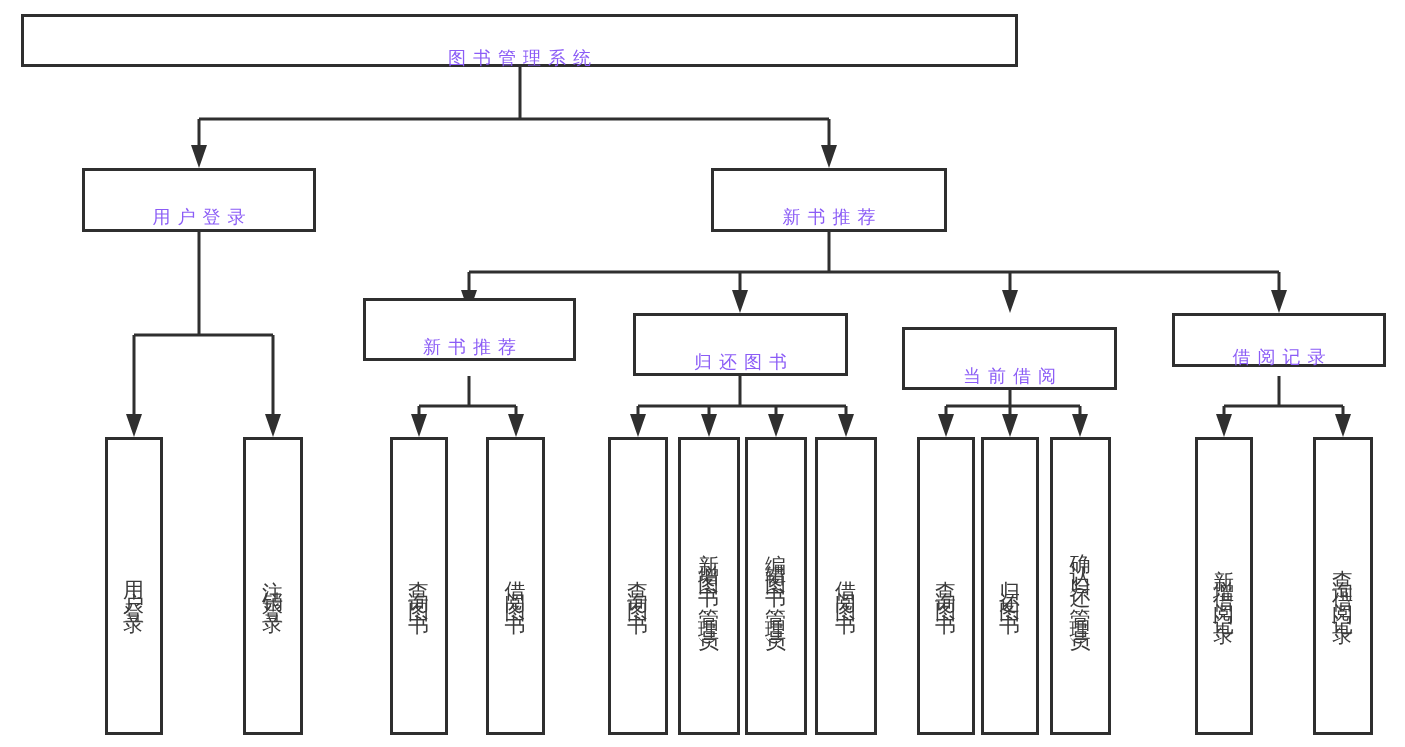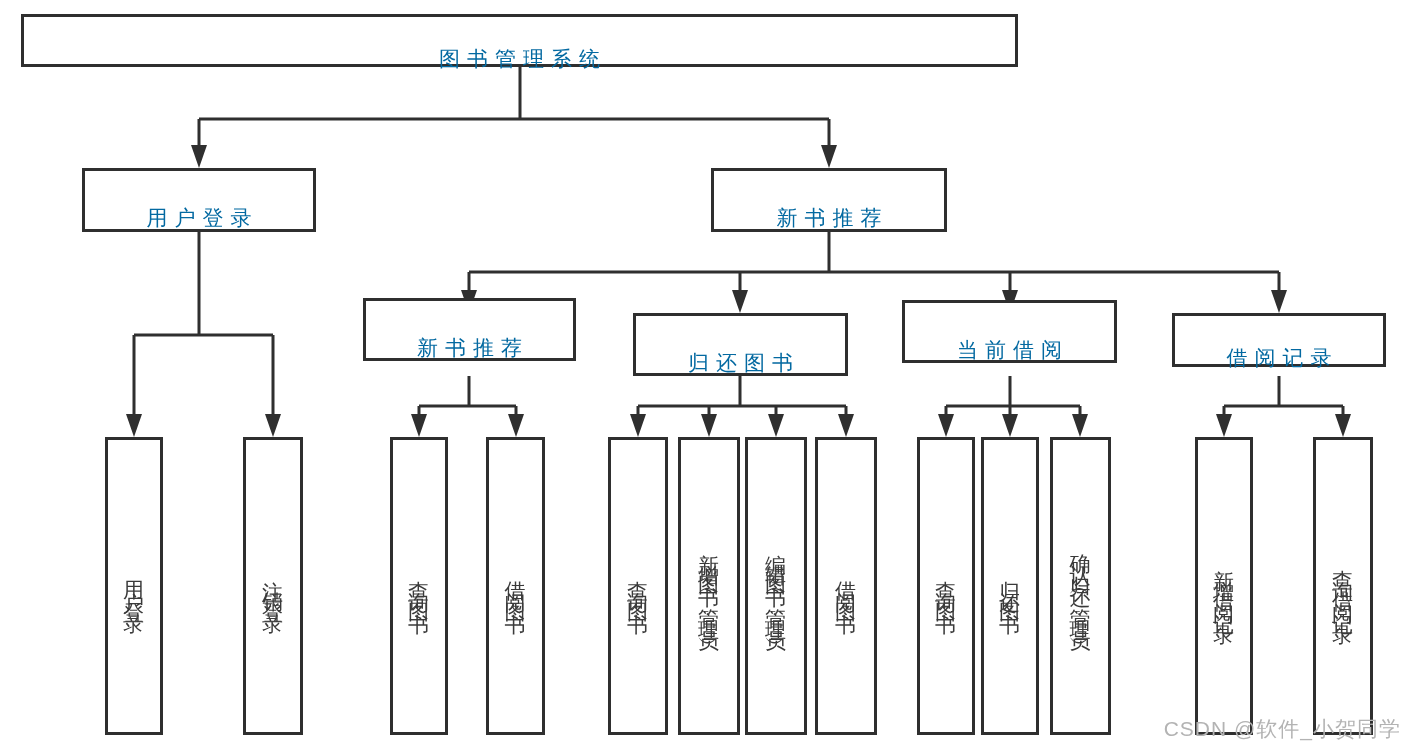--- a/index.html
+++ b/index.html
@@ -26,22 +26,22 @@
   .node {
     position: absolute;
     box-sizing: border-box;
     border: 3px solid #2f2f2f;
     background: #ffffff;
     display: flex;
     align-items: center;
     justify-content: center;
   }
   .node .lbl {
-    color: #0369a1;
-    font-size: 21px;
+    color: #8b5cf6;
+    font-size: 18px;
     letter-spacing: 7px;
     text-indent: 7px;
     white-space: nowrap;
     line-height: 1.2;
     margin-top: 36px;
   }
   .node.v {
     top: 437px;
     height: 298px;
   }
@@ -119,21 +119,21 @@
   <div class="node h" style="left:711px;top:168px;width:236px;height:64px">
     <span class="lbl">新书推荐</span>
   </div>
 
   <div class="node h" style="left:363px;top:298px;width:213px;height:63px">
     <span class="lbl">新书推荐</span>
   </div>
   <div class="node h" style="left:633px;top:313px;width:215px;height:63px">
     <span class="lbl">归还图书</span>
   </div>
-  <div class="node h" style="left:902px;top:300px;width:215px;height:63px">
+  <div class="node h" style="left:902px;top:327px;width:215px;height:63px">
     <span class="lbl">当前借阅</span>
   </div>
   <div class="node h" style="left:1172px;top:313px;width:214px;height:54px">
     <span class="lbl">借阅记录</span>
   </div>
 
   <div class="node v" style="left:105px;width:58px">
     <span class="vlbl">用户登录</span>
   </div>
   <div class="node v" style="left:243px;width:60px">
@@ -170,15 +170,14 @@
     <span class="vlbl">确认归还（管理员）</span>
   </div>
 
   <div class="node v" style="left:1195px;width:58px">
     <span class="vlbl">新增借阅记录</span>
   </div>
   <div class="node v" style="left:1313px;width:60px">
     <span class="vlbl">查询借阅记录</span>
   </div>
 
-  <div class="watermark">CSDN @软件_小贺同学</div>
 
 </div>
 
 </body></html>

